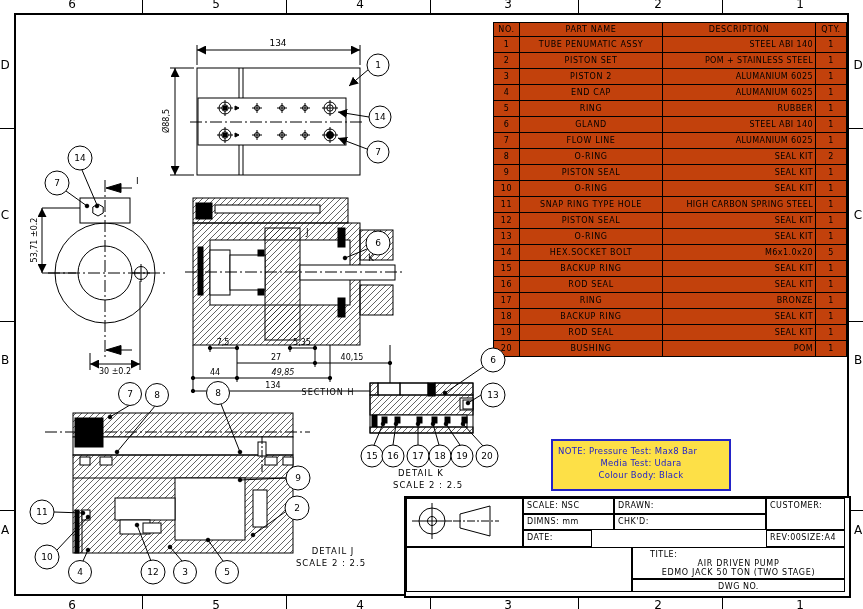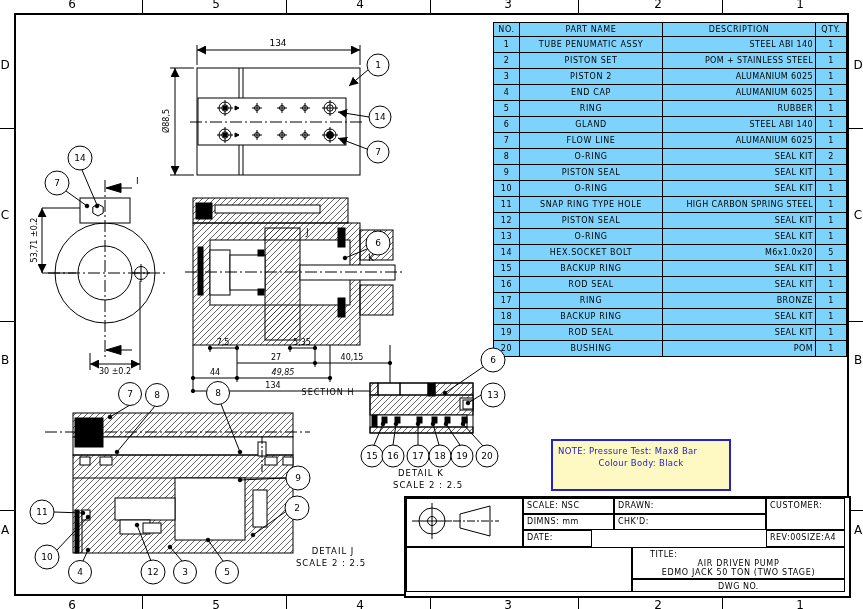--- a/index.html
+++ b/index.html
@@ -6,29 +6,29 @@
   #sheet{position:relative;width:863px;height:609px;background:#fff;overflow:hidden;
          font-family:"DejaVu Sans",sans-serif;color:#000}
   .inner-border{position:absolute;left:14px;top:13px;width:831px;height:579px;border:2px solid #000}
   .zone{position:absolute;font-size:12px;width:16px;text-align:center;color:#000}
   .tick{position:absolute;background:#000}
   .tick.v{width:1px;height:13px}
   .tick.h{width:14px;height:1px}
 
   
   table.parts{position:absolute;left:493px;top:22px;width:353px;border-collapse:collapse;
-              table-layout:fixed;font-size:8px;letter-spacing:.6px;background:#7dd3fc}
+              table-layout:fixed;font-size:8px;letter-spacing:.6px;background:#c2410c}
   .parts th,.parts td{border:1px solid #000;height:15px;padding:0 2px;line-height:1;
               overflow:hidden;white-space:nowrap}
   .parts thead th{height:13px;font-weight:normal;text-align:center}
   .c-no{text-align:center}.c-name{text-align:center}.c-desc{text-align:right;letter-spacing:.4px}.c-qty{text-align:center}
 
   
   .note{position:absolute;left:551px;top:439px;width:176px;height:44px;border:2px solid #2323c8;
-        color:#2323c8;font-size:8.5px;letter-spacing:.3px;line-height:12px;padding-top:4px;background:#fef9c3}
+        color:#2323c8;font-size:8.5px;letter-spacing:.3px;line-height:12px;padding-top:4px;background:#fde047}
   .note .l1{padding-left:5px}
   .note .l2,.note .l3{text-align:center}
 
   
   .tb{position:absolute;left:404px;top:496px;width:443px;height:98px;border:2px solid #000;background:#fff}
   .tb .cell{position:absolute;border:1px solid #000;box-sizing:border-box;font-size:8px;
             letter-spacing:.5px;padding:2px 0 0 3px;overflow:hidden;white-space:nowrap}
   .tb .rev{display:flex;justify-content:flex-start;padding-right:3px}
   .tb .titlecell{padding:0}
   .tb .titlelabel{position:absolute;left:17px;top:2px}
@@ -620,20 +620,21 @@
     <text x="63" y="117" font-size="9" text-anchor="middle">17</text>
     <text x="85" y="117" font-size="9" text-anchor="middle">18</text>
     <text x="107" y="117" font-size="9" text-anchor="middle">19</text>
     <text x="132" y="117" font-size="9" text-anchor="middle">20</text>
     <text x="43" y="134" font-size="8.5" letter-spacing="1">DETAIL K</text>
     <text x="38" y="146" font-size="8.5" letter-spacing="1">SCALE 2 : 2.5</text>
   </svg>
 
   <div class="note">
     <div class="l1">NOTE: Pressure Test: Max8 Bar</div>
+    <div class="l2">Media Test: Udara</div>
     <div class="l3">Colour Body: Black</div>
   </div>
 
   <div class="tb">
     <div class="cell" style="left:0;top:0;width:117px;height:49px">
       <svg style="left:0;top:0" width="113" height="45" viewBox="0 0 113 45">
         <g fill="none" stroke="#000" stroke-width="1">
           <circle cx="25" cy="22" r="13"></circle>
           <circle cx="25" cy="22" r="4.5"></circle>
           <path d="M5,22 h40 M25,4 v36"></path>

